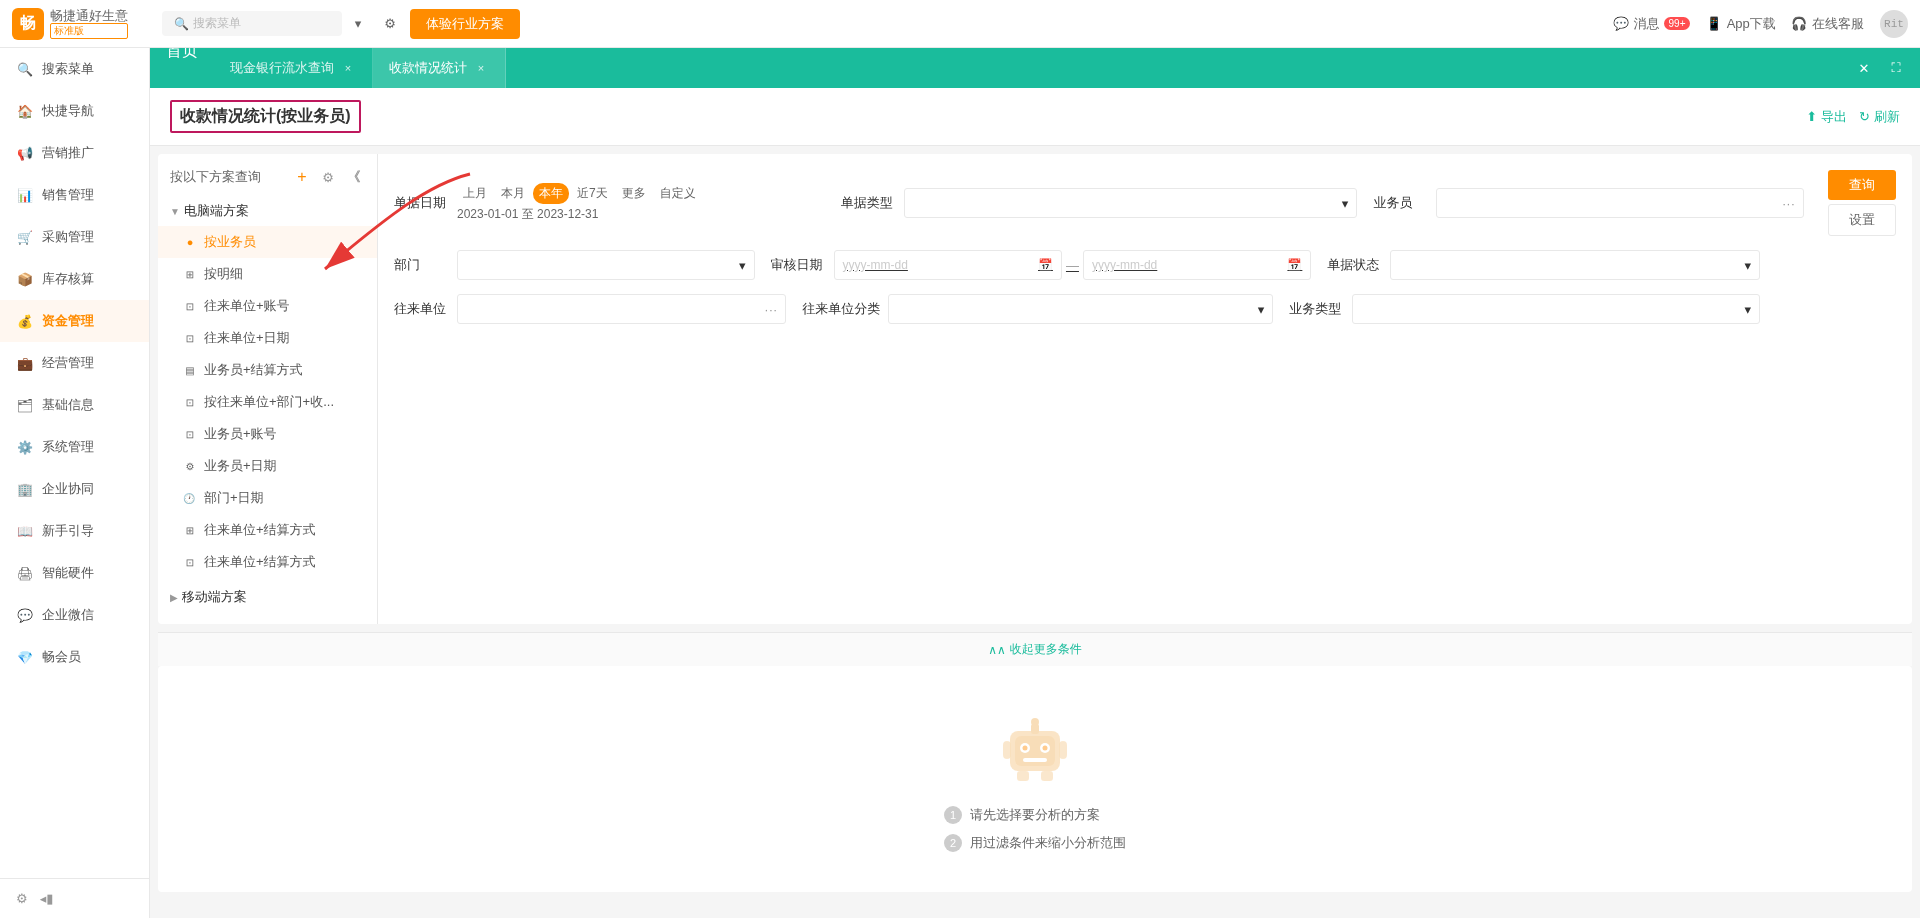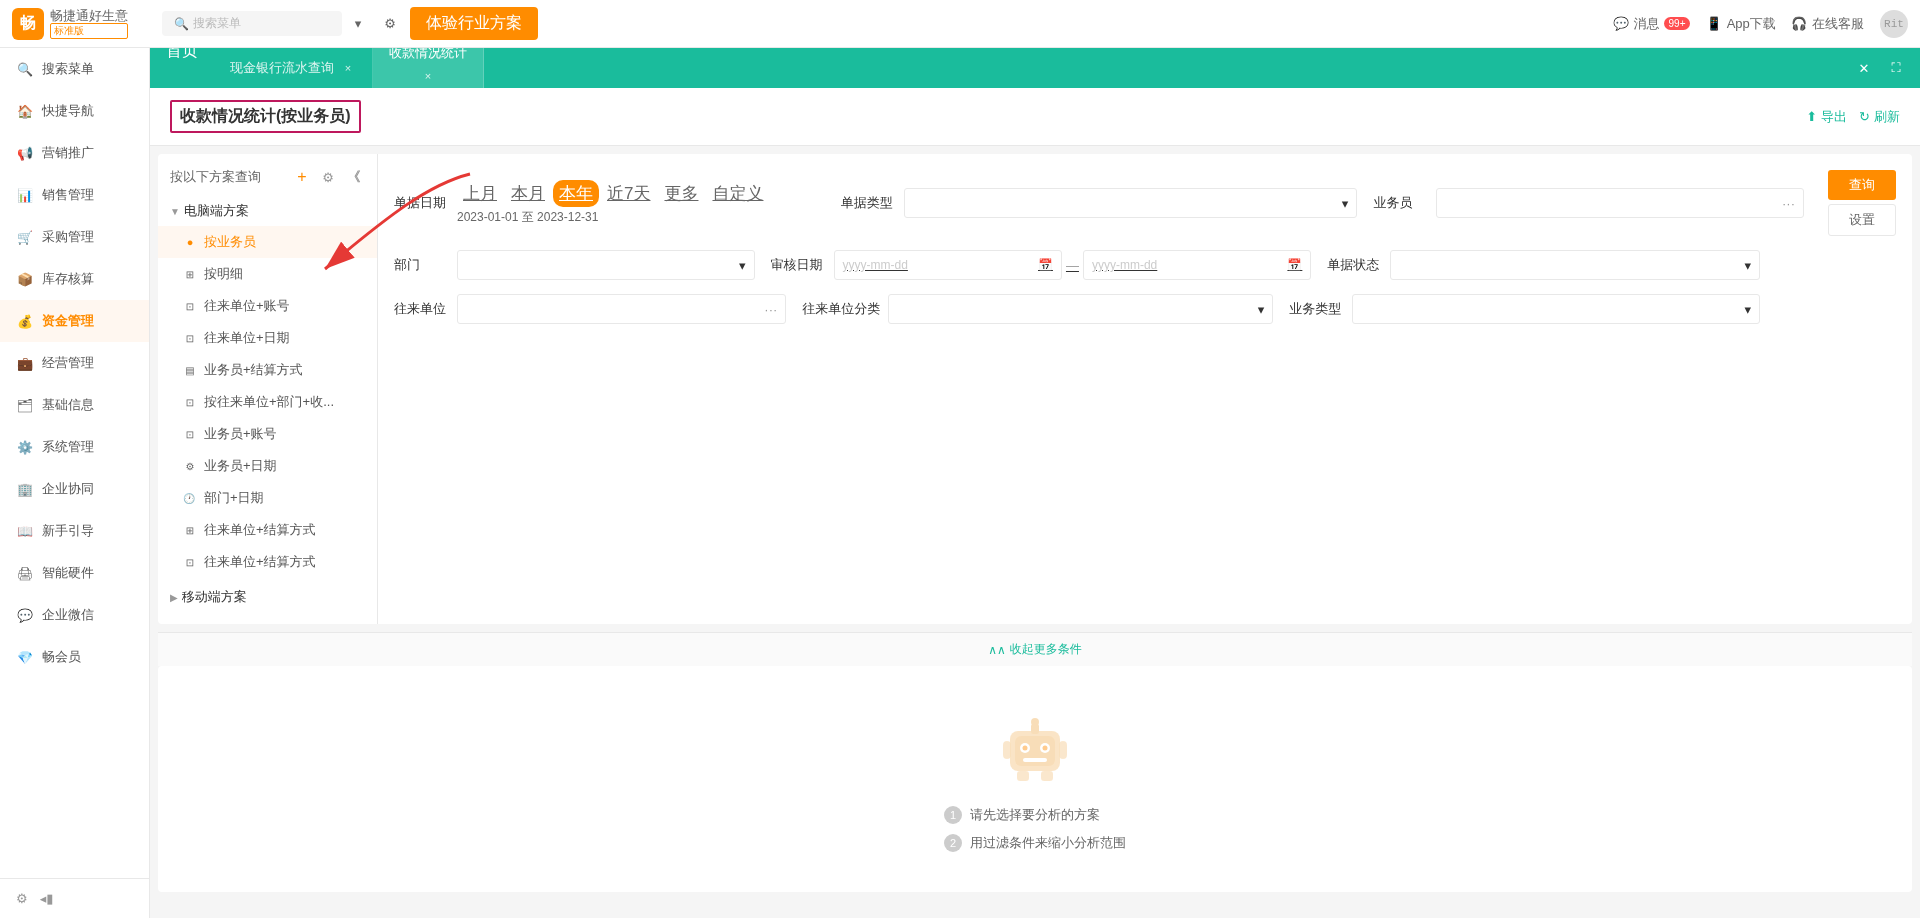--- a/index.html
+++ b/index.html
@@ -56,21 +56,21 @@
       width: 32px; height: 32px;
       display: flex; align-items: center; justify-content: center;
       color: #666; cursor: pointer;
     }
     .trial-btn {
       background: #ff8c00;
       color: white;
       border: none;
       border-radius: 4px;
       padding: 6px 16px;
-      font-size: 16px;
+      font-size: 13px;
       cursor: pointer;
     }
     .header-right {
       display: flex; align-items: center; gap: 16px;
       margin-left: auto;
     }
     .header-icon-btn {
       display: flex; align-items: center; gap: 4px;
       color: #666; cursor: pointer; font-size: 13px;
     }
@@ -151,21 +151,20 @@
       cursor: pointer;
       font-size: 13px;
       color: rgba(255,255,255,0.85);
       gap: 6px;
       border-right: 1px solid rgba(255,255,255,0.2);
     }
     .tab-item.active {
       background: rgba(255,255,255,0.15);
       color: white;
       font-weight: 500;
-      flex-direction: column;
     }
     .tab-close {
       width: 16px; height: 16px;
       display: flex; align-items: center; justify-content: center;
       border-radius: 50%;
       font-size: 11px;
       color: rgba(255,255,255,0.8);
     }
     .tab-home {
       padding: 0 16px;
@@ -333,25 +332,24 @@
       background: #fff;
       display: flex; align-items: center; justify-content: space-between;
     }
     .date-sep { color: #999; }
     .filter-date-tabs {
       display: flex; align-items: center; gap: 2px;
       margin-bottom: 2px;
     }
     .date-tab {
       padding: 2px 6px;
-      font-size: 17px;
+      font-size: 12px;
       color: #666;
       cursor: pointer;
       border-radius: 2px;
-      text-decoration: underline;
     }
     .date-tab.active {
       background: #ff8c00;
       color: white;
       border-radius: 10px;
       text-align: center;
     }
     .filter-date-value {
       font-size: 12px;
       color: #666;

